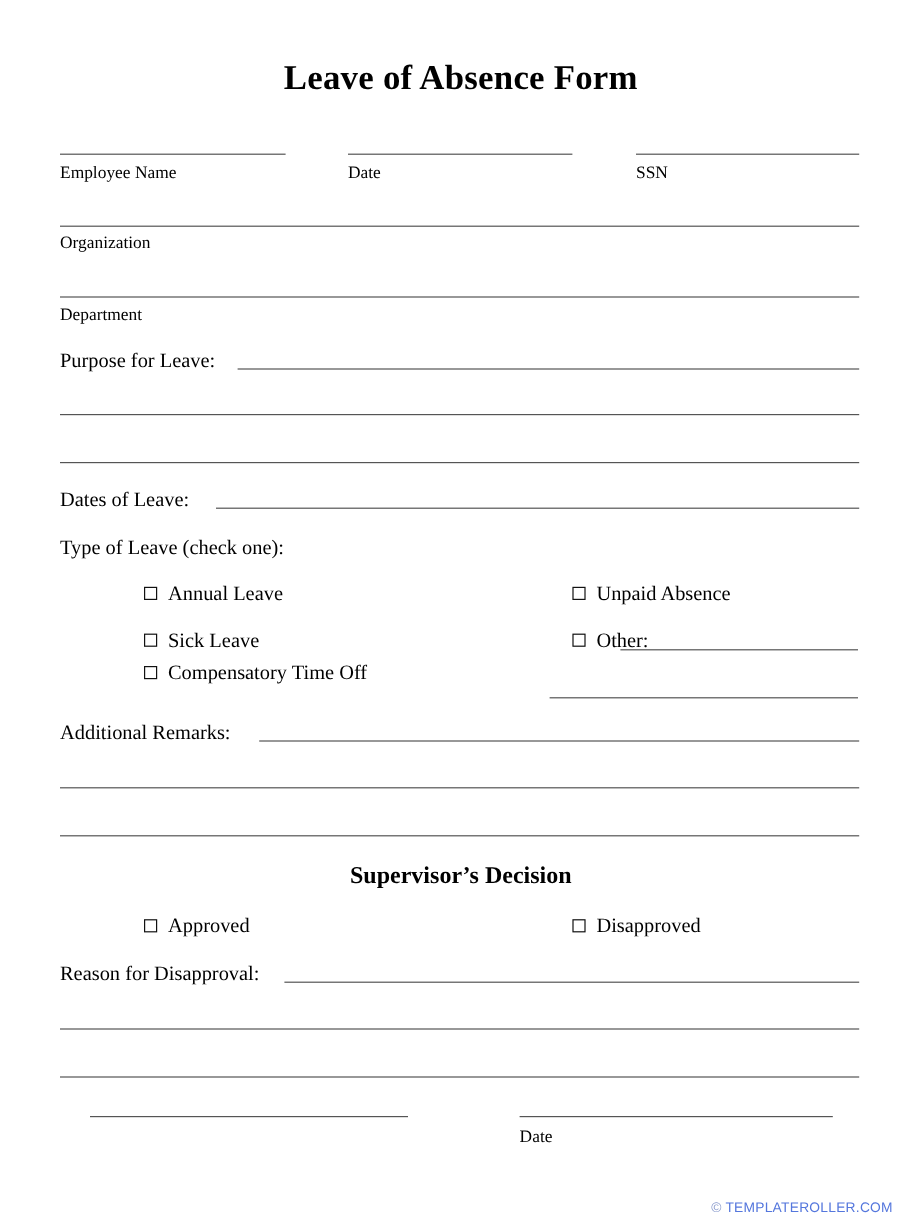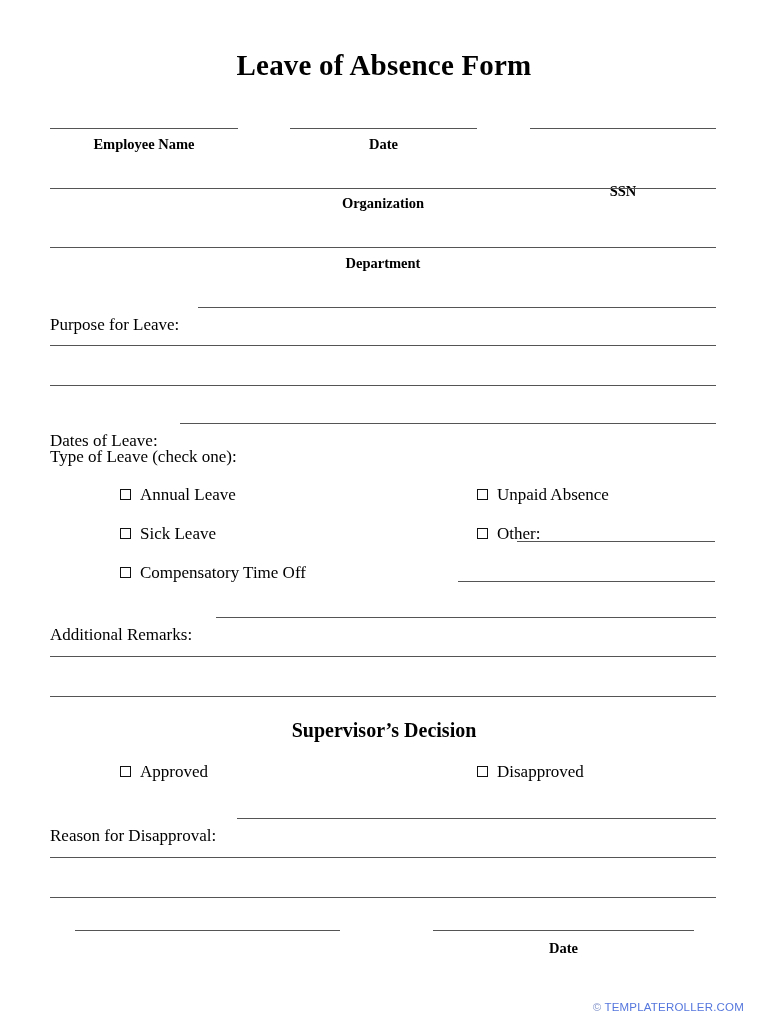--- a/index.html
+++ b/index.html
@@ -41,39 +41,37 @@
   
   .rule {
     position: absolute;
     height: 0;
     border-top: 1.3px solid #555555;
   }
 
   
   .under-label {
     position: absolute;
-    text-align: center;
+    text-align: left;
     font-size: 14.5px;
     line-height: 1;
     white-space: nowrap;
-    font-weight: bold;
   }
 
   
   .field-row {
     position: absolute;
     left: 50px;
     font-size: 17px;
     line-height: 1;
     white-space: nowrap;
   }
   .field-row .lbl {
     display: inline-block;
     vertical-align: baseline;
-    margin-top: 24px;
   }
 
   
   .opt {
     position: absolute;
     font-size: 17px;
     line-height: 1;
     white-space: nowrap;
     display: flex;
     align-items: center;
@@ -132,21 +130,21 @@
 <div class="page">
 
   <div class="form-title">Leave of Absence Form</div>
 
   <div class="rule" style="left:50px; top:128px; width:188px;"></div>
   <div class="rule" style="left:290px; top:128px; width:187px;"></div>
   <div class="rule" style="left:530px; top:128px; width:186px;"></div>
 
   <div class="under-label" style="left:50px; top:137px; width:188px;">Employee Name</div>
   <div class="under-label" style="left:290px; top:137px; width:187px;">Date</div>
-  <div class="under-label" style="left:530px; top:137px; width:186px;margin-top:47px;">SSN</div>
+  <div class="under-label" style="left:530px; top:137px; width:186px;">SSN</div>
 
   <div class="rule" style="left:50px; top:188px; width:666px;"></div>
   <div class="under-label" style="left:50px; top:196px; width:666px;">Organization</div>
 
   <div class="rule" style="left:50px; top:247px; width:666px;"></div>
   <div class="under-label" style="left:50px; top:256px; width:666px;">Department</div>
 
   <div class="field-row" style="top:292px;">
     <span class="lbl">Purpose for Leave:</span>
   </div>
@@ -162,21 +160,21 @@
   <div class="field-row" style="top:448px;">Type of Leave (check one):</div>
 
   <div class="opt" style="left:80px; top:486px;">
     <span class="cbx"></span>
     <span class="otext">Annual Leave</span>
   </div>
   <div class="opt" style="left:80px; top:525px;">
     <span class="cbx"></span>
     <span class="otext">Sick Leave</span>
   </div>
-  <div class="opt" style="left:80px; top:564px;">
+  <div class="opt" style="left:80px; top:552px;">
     <span class="cbx"></span>
     <span class="otext">Compensatory Time Off</span>
   </div>
 
   <div class="opt" style="left:437px; top:486px;">
     <span class="cbx"></span>
     <span class="otext">Unpaid Absence</span>
   </div>
   <div class="opt" style="left:437px; top:525px;text-align:center;">
     <span class="cbx"></span>

